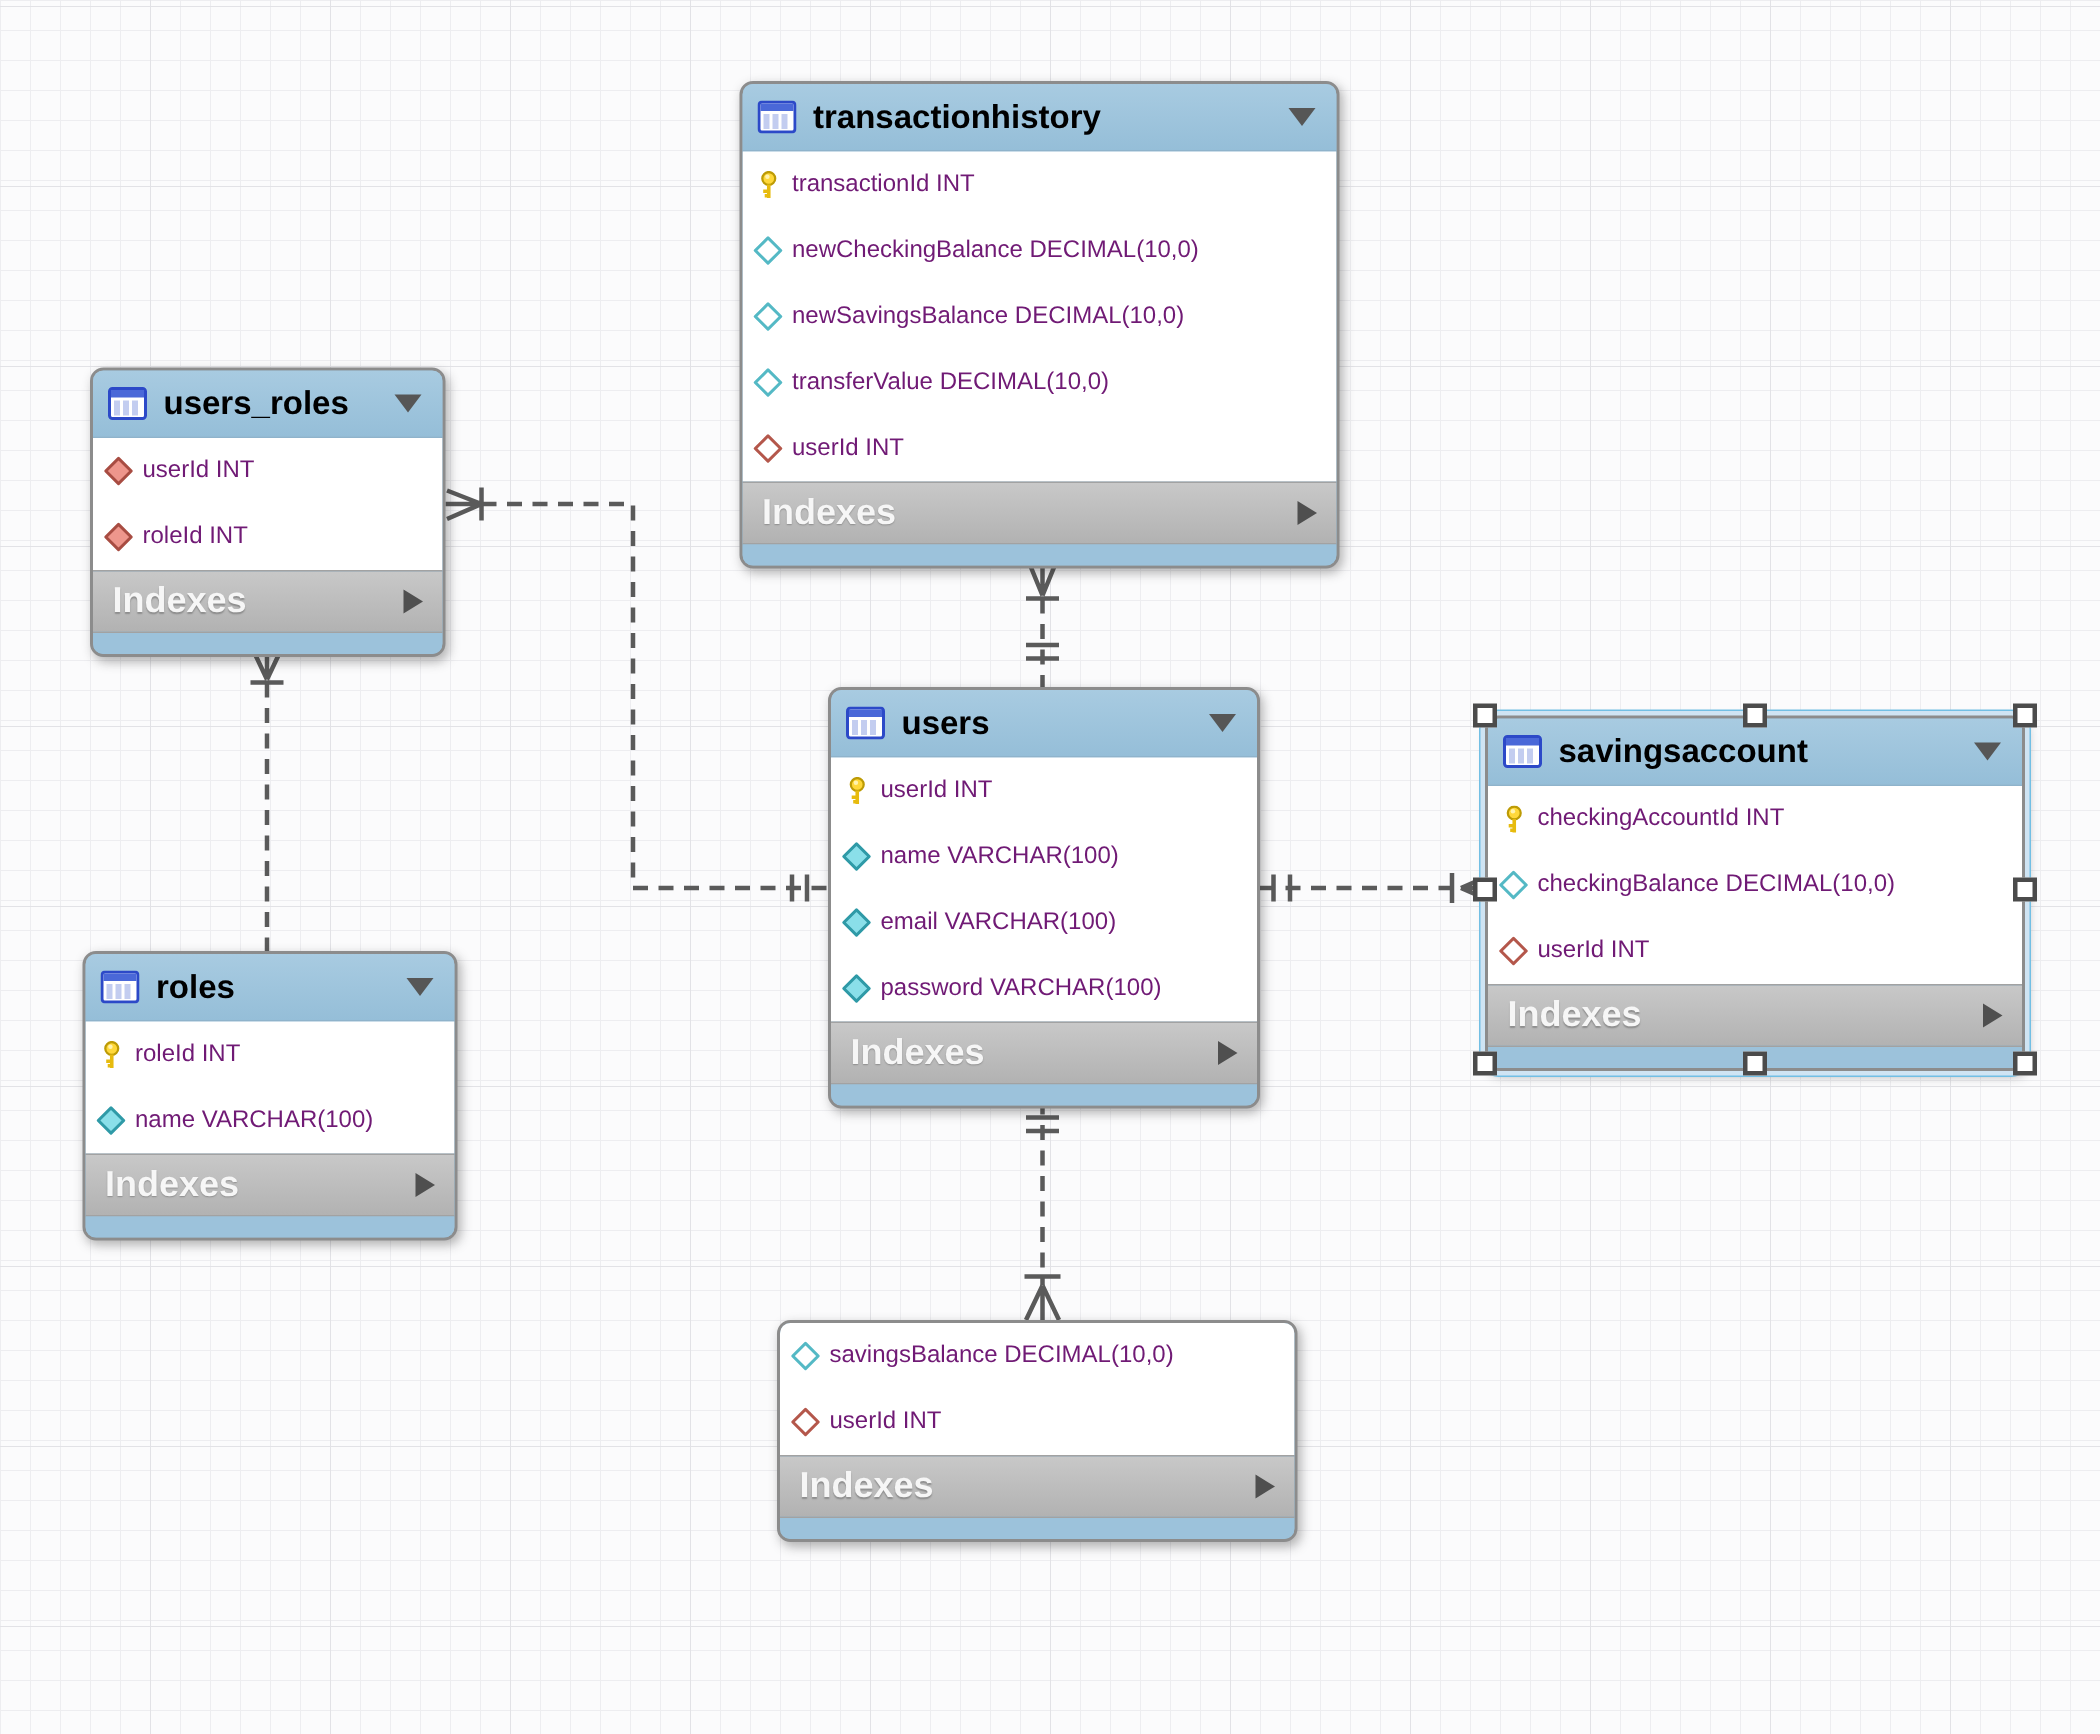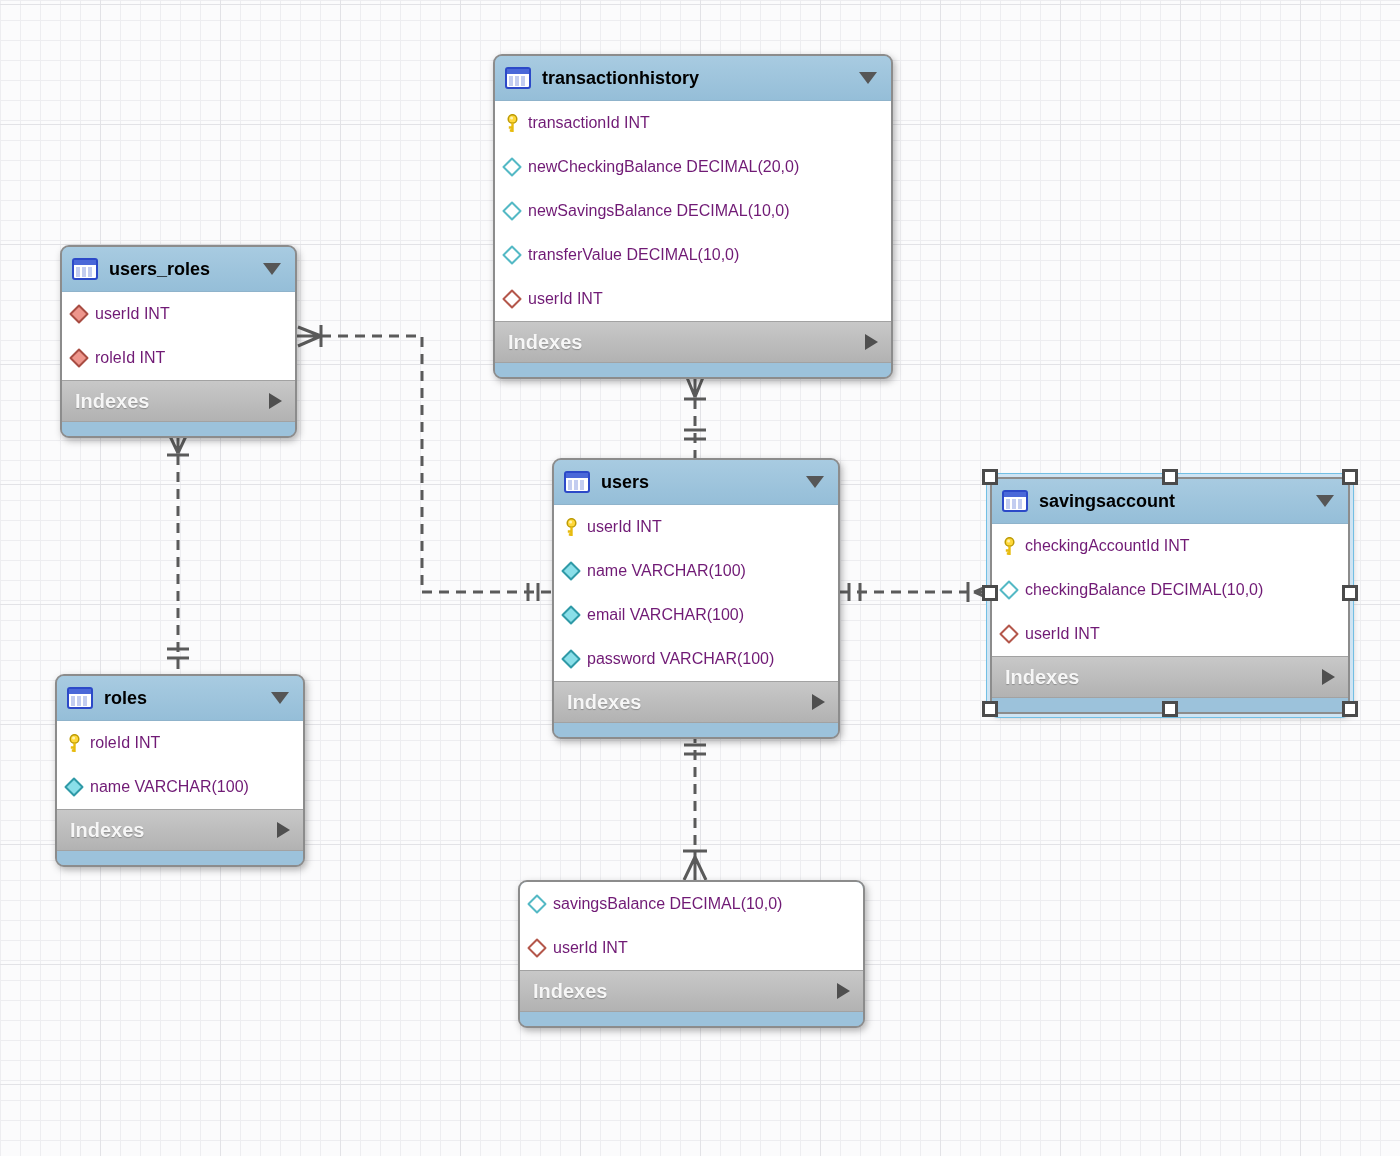--- a/index.html
+++ b/index.html
@@ -26,42 +26,42 @@
     background:#9cc2db;
   }
   .tbl-wrap.selected .tbl{
     box-shadow:0 0 0 3px #cfe4f3,0 0 0 4px #72bfe4,2px 3px 7px rgba(40,40,40,.35);
   }
   .thead{
     height:44px;display:flex;align-items:center;padding:0 10px;
     background:linear-gradient(180deg,#a8cbe1 0%,#95bed8 100%);
     border-bottom:1px solid #8fb3cb;
   }
-  .ttitle{font-size:18px;font-weight:bold;color:#000;margin-left:11px;white-space:nowrap;}
+  .ttitle{font-size:22px;font-weight:bold;color:#000;margin-left:11px;white-space:nowrap;}
   .tcollapse{
     margin-left:auto;margin-right:4px;width:0;height:0;
     border-left:9px solid transparent;border-right:9px solid transparent;
     border-top:12px solid #565656;
   }
   .rows{background:#ffffff;}
   .trow{height:44px;display:flex;align-items:center;padding:0 8px 0 9px;white-space:nowrap;overflow:hidden;}
   .ctext{font-size:16px;color:#701a75;margin-left:8px;}
   .ic{flex:0 0 auto;display:inline-flex;align-items:center;justify-content:center;width:16px;height:18px;}
   .diamond{width:10px;height:10px;transform:rotate(45deg);border:2px solid;border-radius:1px;}
   .d-teal-f{background:#8adfe9;border-color:#2f9aa7;}
   .d-teal-o{background:#ffffff;border-color:#54b9c5;}
   .d-red-f{background:#ee968c;border-color:#a84c42;}
   .d-red-o{background:#ffffff;border-color:#b4574b;}
 
   .tindexes{
     height:40px;display:flex;align-items:center;padding:0 13px;
     background:linear-gradient(180deg,#c8c8c8 0%,#b2b2b2 100%);
     border-top:1px solid #a2a2a2;border-bottom:1px solid #a2a2a2;
   }
-  .idx-label{font-size:20px;font-weight:bold;color:#f6f6f6;text-shadow:0 1px 1px #8d8d8d;}
+  .idx-label{font-size:24px;font-weight:bold;color:#f6f6f6;text-shadow:0 1px 1px #8d8d8d;}
   .texpand{
     margin-left:auto;width:0;height:0;
     border-top:8px solid transparent;border-bottom:8px solid transparent;
     border-left:13px solid #4f4f4f;
   }
   .tfoot{height:14px;background:#9cc2db;}
 
   .handle{
     position:absolute;width:16px;height:16px;box-sizing:border-box;
     background:#ffffff;border:3px solid #4b4b4b;z-index:5;
@@ -116,21 +116,21 @@
                 <circle cx="5.6" cy="3.9" r="1.5" fill="#fff3b0"></circle>
                 <path d="M6.5 9 V18 M6.5 13.5 H2.8 M6.5 16.5 H3.8" stroke="#e7bb0e" stroke-width="2.4"></path>
               </svg>
             </span>
           <span class="ctext">transactionId INT</span>
         </div>
         <div class="trow">
           <span class="ic">
               <span class="diamond d-teal-o"></span>
             </span>
-          <span class="ctext">newCheckingBalance DECIMAL(20,0)</span>
+          <span class="ctext">newCheckingBalance DECIMAL(10,0)</span>
         </div>
         <div class="trow">
           <span class="ic">
               <span class="diamond d-teal-o"></span>
             </span>
           <span class="ctext">newSavingsBalance DECIMAL(10,0)</span>
         </div>
         <div class="trow">
           <span class="ic">
               <span class="diamond d-teal-o"></span>
@@ -284,21 +284,21 @@
     <span class="handle" style="left:-8px;top:-8px;"></span>
     <span class="handle" style="left:172px;top:-8px;"></span>
     <span class="handle" style="left:352px;top:-8px;"></span>
     <span class="handle" style="left:-8px;top:108px;"></span>
     <span class="handle" style="left:352px;top:108px;"></span>
     <span class="handle" style="left:-8px;top:224px;"></span>
     <span class="handle" style="left:172px;top:224px;"></span>
     <span class="handle" style="left:352px;top:224px;"></span>
   </div>
 
-  <div class="tbl-wrap" style="left:55px;top:674px;width:250px;">
+  <div class="tbl-wrap" style="left:55px;top:634px;width:250px;">
     <div class="tbl">
       <div class="thead">
         <svg width="26" height="22" viewBox="0 0 26 22">
             <rect x="1" y="1" width="24" height="20" rx="2" fill="#ffffff" stroke="#2c49c8" stroke-width="2"></rect>
             <rect x="2" y="2" width="22" height="5" fill="#4a68d8"></rect>
             <rect x="4" y="9" width="4" height="10" fill="#c3cdf0"></rect>
             <rect x="10" y="9" width="4" height="10" fill="#c3cdf0"></rect>
             <rect x="16" y="9" width="4" height="10" fill="#c3cdf0"></rect>
           </svg>
         <span class="ttitle">roles</span>

